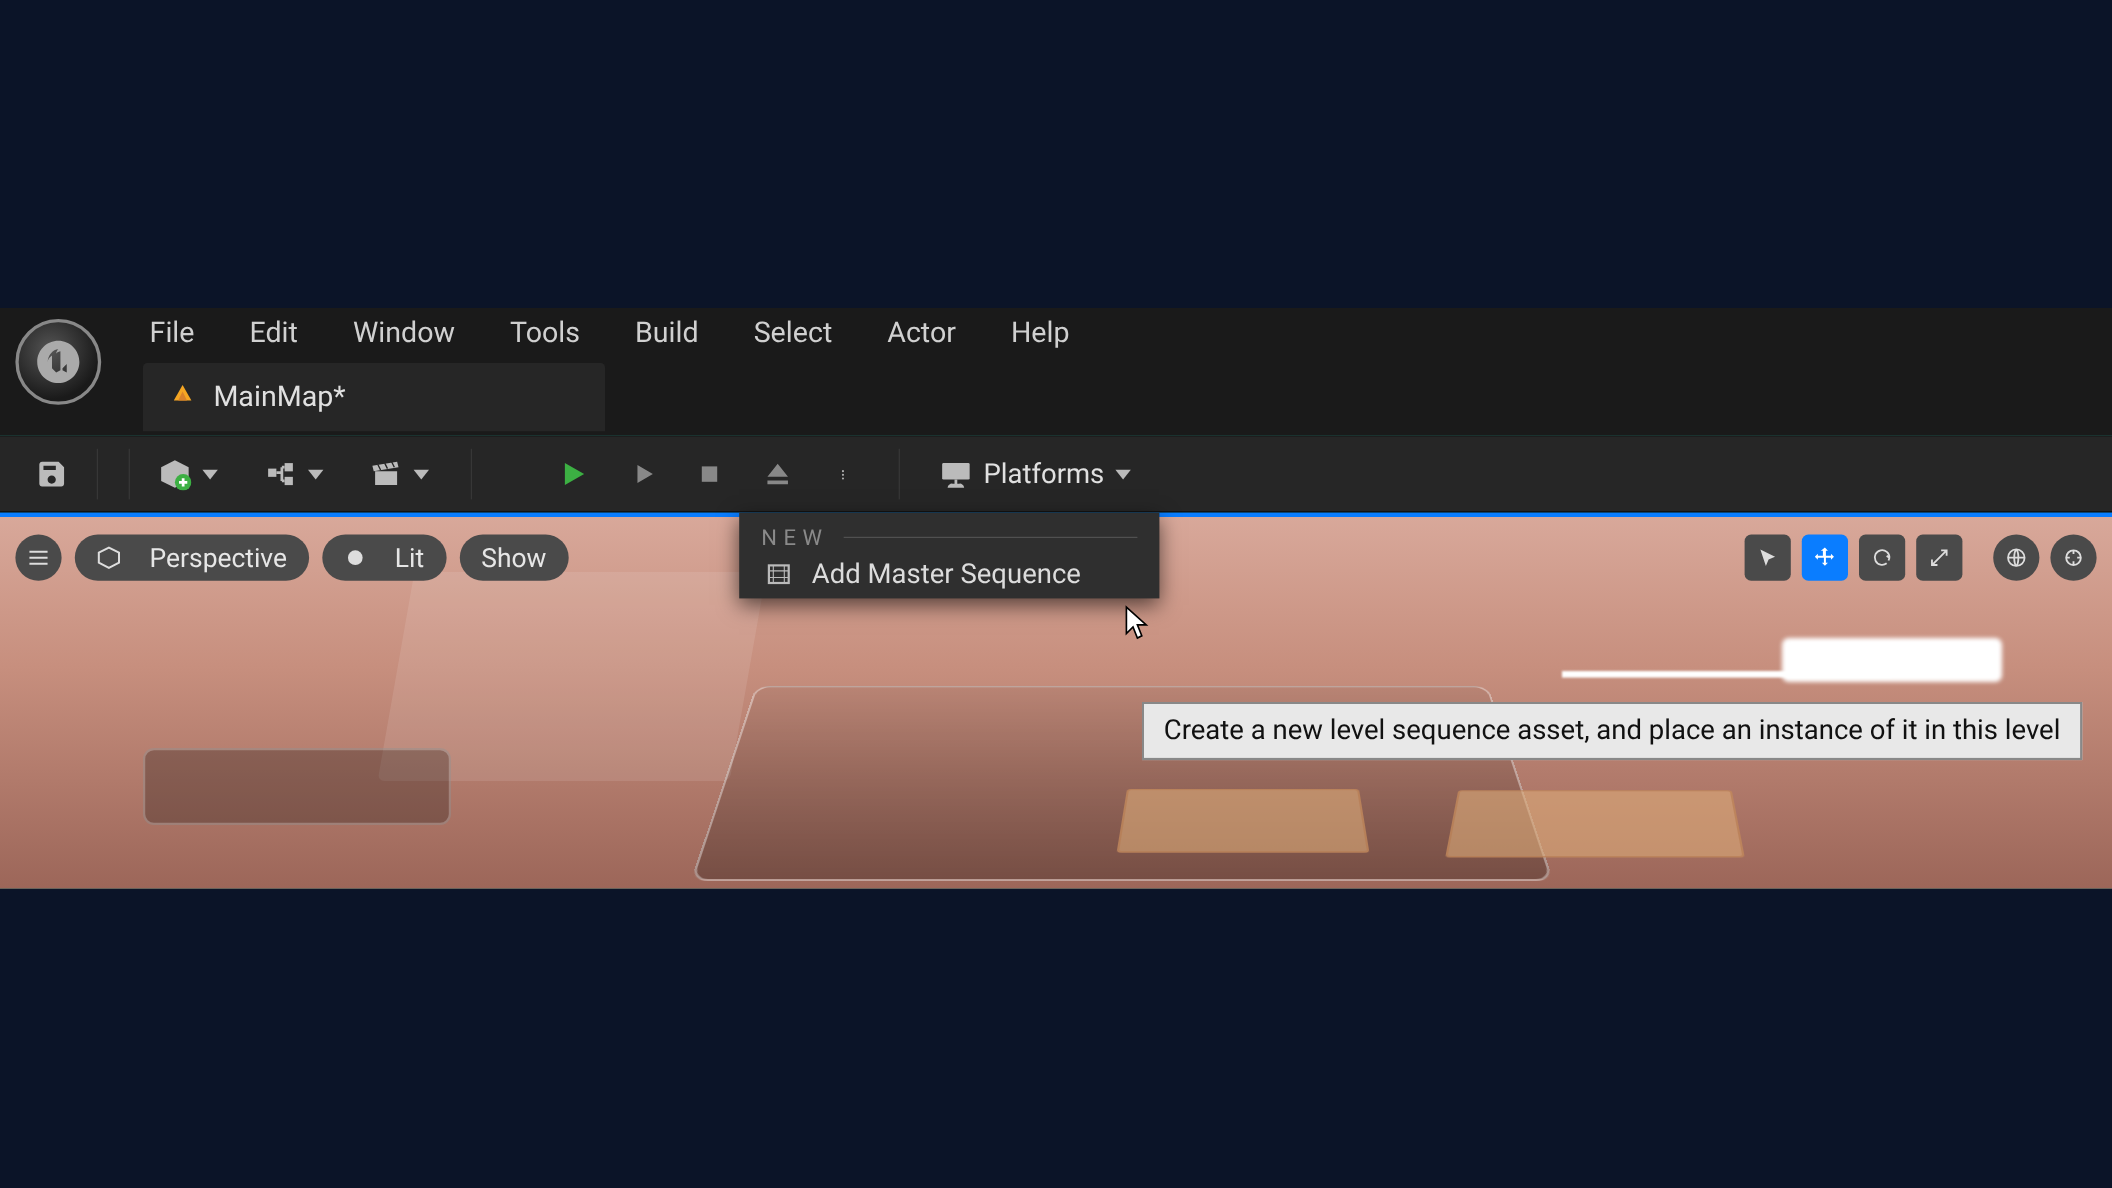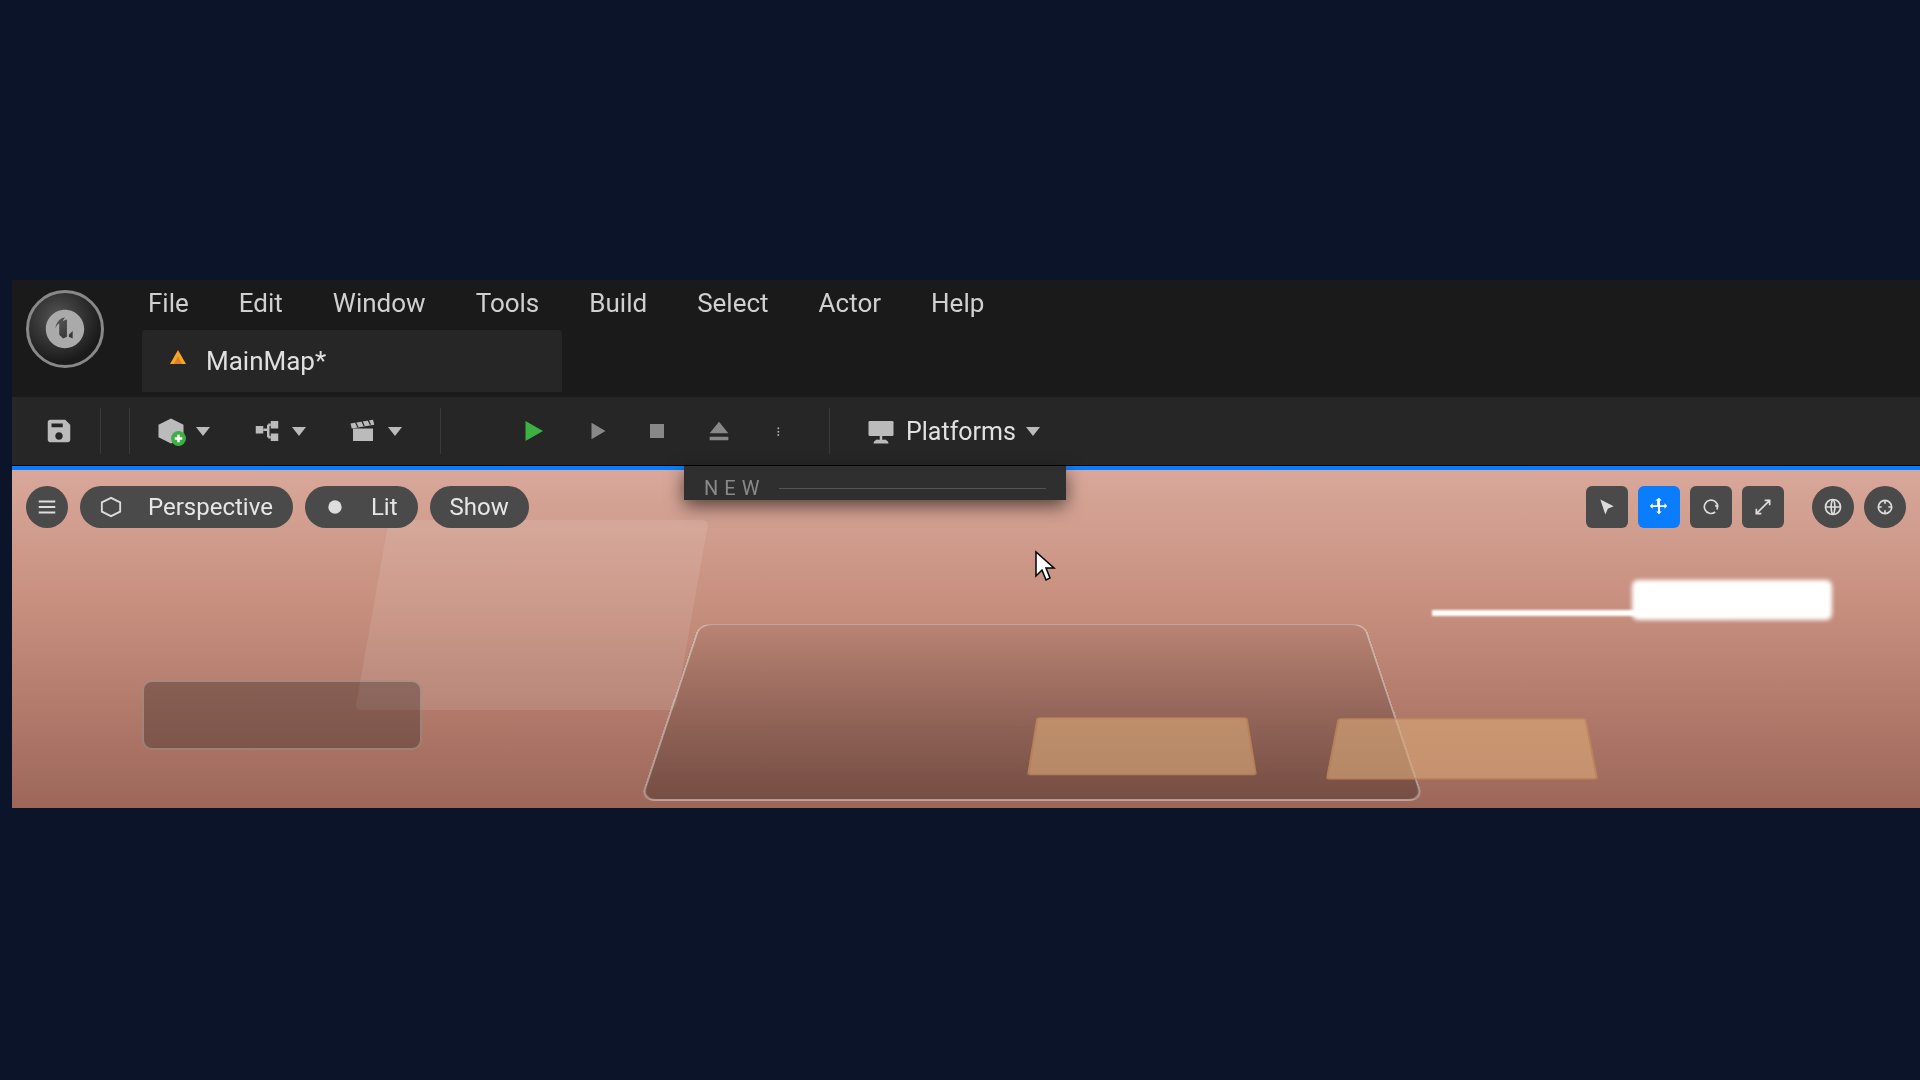--- a/index.html
+++ b/index.html
@@ -1,19 +1,19 @@
 <!DOCTYPE html>
 <html><head>
 <meta charset="utf-8">
 <style>
   * { margin: 0; padding: 0; box-sizing: border-box; }
   html, body { width: 1920px; height: 1080px; background: #0b1428; font-family: "Segoe UI", Roboto, Arial, sans-serif; color: #c8c8c8; overflow: hidden; }
   .letterbox-top { height: 280px; background: #0b1428; }
   .letterbox-bottom { position: absolute; left:0; right:0; top: 808px; bottom: 0; background: #0b1428; }
-  .app { position: absolute; left: 12px; right: 0; top: 280px; height: 667px; background: #14b8a6; }
+  .app { position: absolute; left: 0; right: 0; top: 280px; height: 667px; background: #14b8a6; }
   
   .menubar-row { position: relative; height: 116px; background: #1a1a1a; display: flex; }
   .ue-logo { position: absolute; left: 14px; top: 10px; width: 78px; height: 78px; border-radius: 50%; border: 3px solid #888; background: radial-gradient(circle at 40% 35%, #555, #1a1a1a 70%); display:flex; align-items:center; justify-content:center; }
   .ue-logo svg { width: 46px; height: 46px; fill: #aaa; }
   .menubar { position: absolute; left: 130px; top: 2px; height: 42px; display: flex; gap: 38px; align-items: center; }
   .menubar-item { font-size: 26px; color: #d0d0d0; cursor: default; padding: 4px 6px; }
   .tabbar { position: absolute; left: 130px; top: 50px; height: 62px; display: flex; }
   .tab { background: #262626; height: 62px; min-width: 420px; display: flex; align-items: center; padding: 0 24px; gap: 16px; border-top-left-radius: 4px; border-top-right-radius: 4px; }
   .tab-icon svg { width: 24px; height: 24px; }
   .tab-label { font-size: 26px; color: #e0e0e0; }
@@ -246,22 +246,30 @@
           </svg>
       </div>
     </div>
   </div>
 
   <div class="dropdown">
     <div class="dd-header">
       <span class="label">NEW</span>
       <span class="line"></span>
     </div>
-  </div>
-
+    <div class="dd-item">
+      <svg viewBox="0 0 24 24" fill="#bbb">
+          <rect x="3" y="4" width="18" height="16" fill="none" stroke="#bbb" stroke-width="2"></rect>
+          <path d="M7 4v16M17 4v16M3 9h18M3 15h18" stroke="#bbb" stroke-width="1"></path>
+        </svg>
+      <span>Add Master Sequence</span>
+    </div>
+  </div>
+
+  <div class="tooltip">Create a new level sequence asset, and place an instance of it in this level</div>
 
   <div class="cursor">
     <svg viewBox="0 0 24 32">
         <path d="M2 2l0 24 6-6 4 10 4-2-4-10 8 0z" fill="#fff" stroke="#000" stroke-width="1.5"></path>
       </svg>
   </div>
 
 </div>
 
 <div class="letterbox-bottom"></div>

